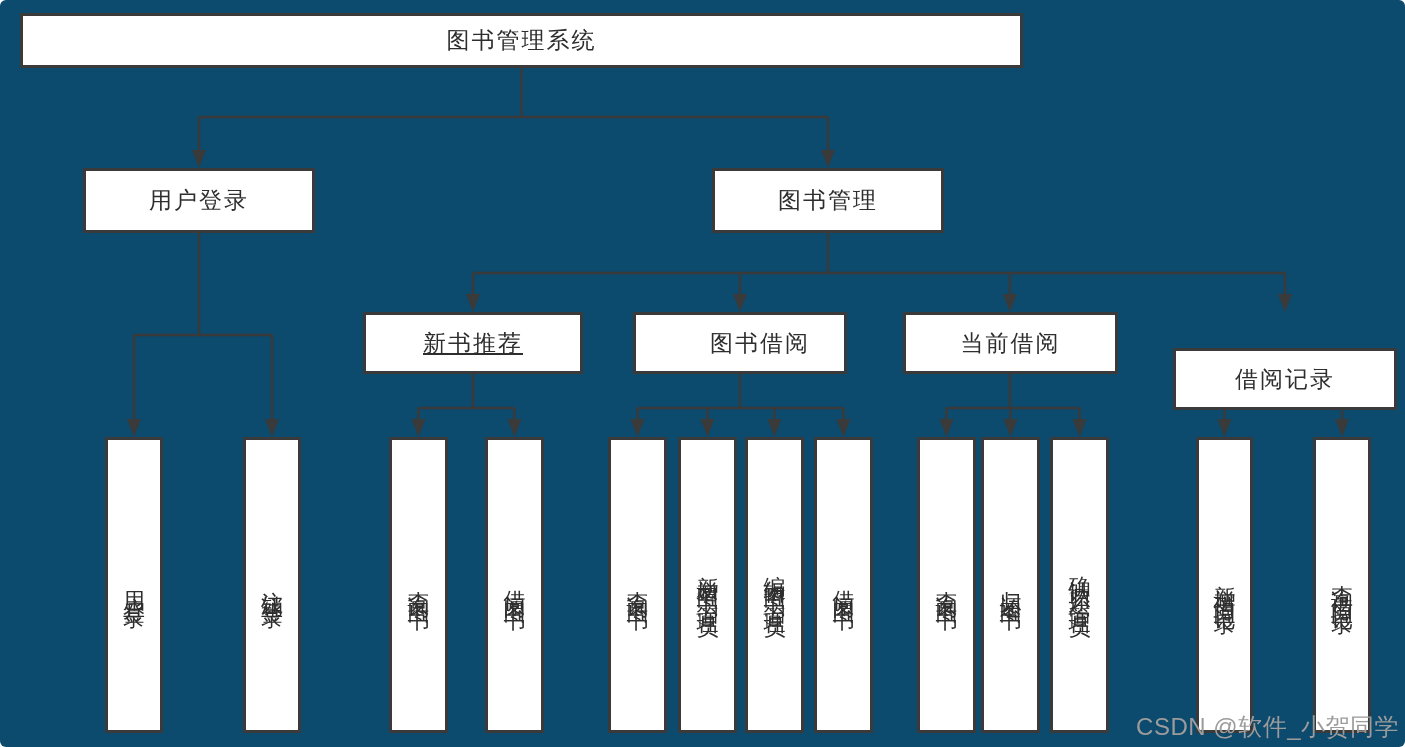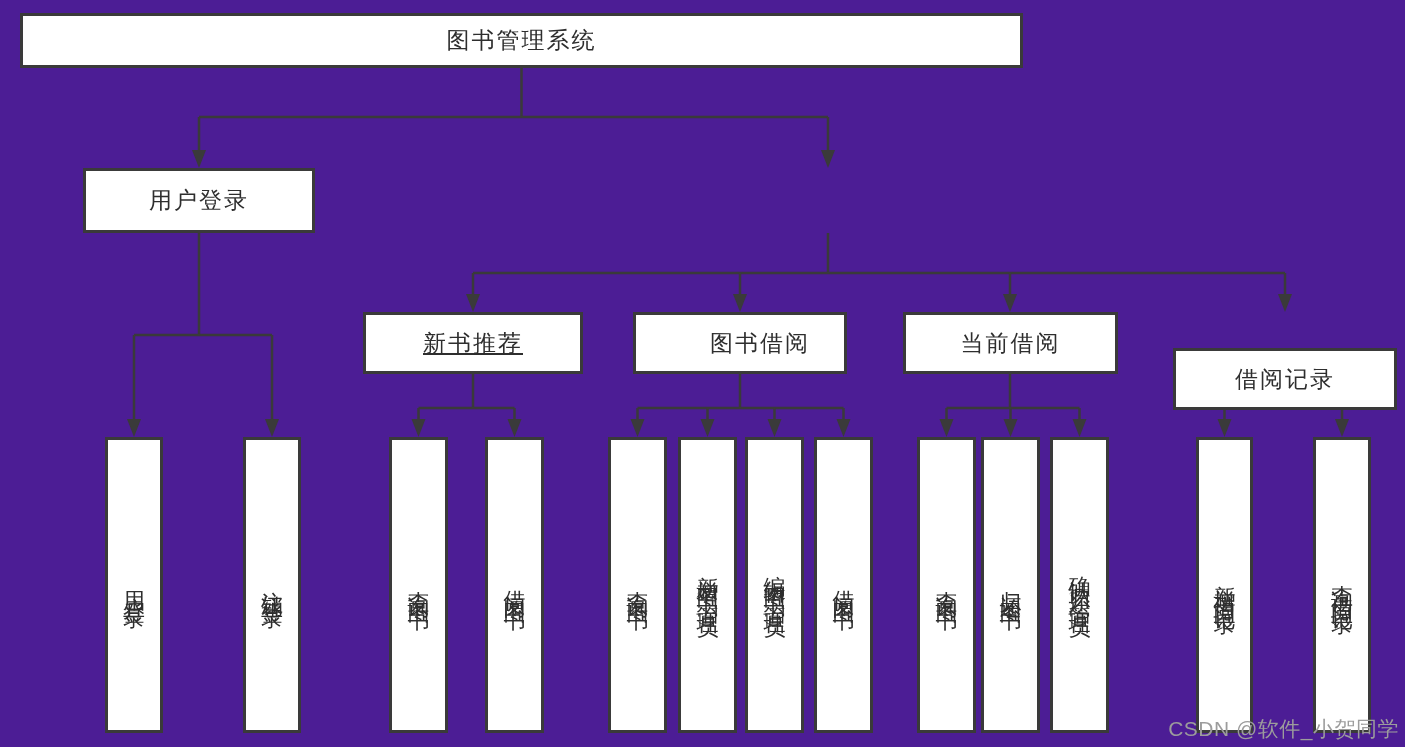--- a/index.html
+++ b/index.html
@@ -1,22 +1,23 @@
 <!DOCTYPE html>
 <html><head>
 <meta charset="utf-8">
 <style>
   html, body { margin: 0; padding: 0; background: #ffffff; }
   #canvas {
     position: relative;
     width: 1405px;
     height: 747px;
-    background: #4c1d95;
+    background: #0c4a6e;
     font-family: "Liberation Sans", "DejaVu Sans", sans-serif;
     overflow: hidden;
+    border-radius: 6px;
   }
   #connectors {
     position: absolute;
     left: 0; top: 0;
     width: 1405px; height: 747px;
     z-index: 1;
   }
   .node {
     position: absolute;
     box-sizing: border-box;
@@ -58,21 +59,21 @@
   .lf-10 { left: 981px;  top: 437px; width: 59px; height: 296px; }
   .lf-11 { left: 1050px; top: 437px; width: 59px; height: 296px; }
   .lf-12 { left: 1196px; top: 437px; width: 57px; height: 296px; }
   .lf-13 { left: 1313px; top: 437px; width: 58px; height: 296px; }
   #watermark {
     position: absolute;
     right: 6px;
     bottom: 4px;
     z-index: 3;
     color: #9c9c9c;
-    font-size: 21px;
+    font-size: 24px;
     letter-spacing: 0.5px;
     white-space: nowrap;
     margin-left: 40px;
   }
 </style>
 </head>
 <body>
 
 <div id="canvas">
 
@@ -141,20 +142,21 @@
       <polygon points="1003.5,419 1017.5,419 1010.5,437"></polygon>
       <polygon points="1072.5,419 1086.5,419 1079.5,437"></polygon>
       <polygon points="1217.5,419 1231.5,419 1224.5,437"></polygon>
       <polygon points="1335,419 1349,419 1342,437"></polygon>
     </g>
   </svg>
 
   <div class="node n-root">图书管理系统</div>
 
   <div class="node n-login">用户登录</div>
+  <div class="node n-bookmgmt">图书管理</div>
 
   <div class="node n-newbook">新书推荐</div>
   <div class="node n-borrow">图书借阅</div>
   <div class="node n-current">当前借阅</div>
   <div class="node n-records">借阅记录</div>
 
   <div class="node leaf lf-1">用户登录</div>
   <div class="node leaf lf-2">注销登录</div>
 
   <div class="node leaf lf-3">查询图书</div>

